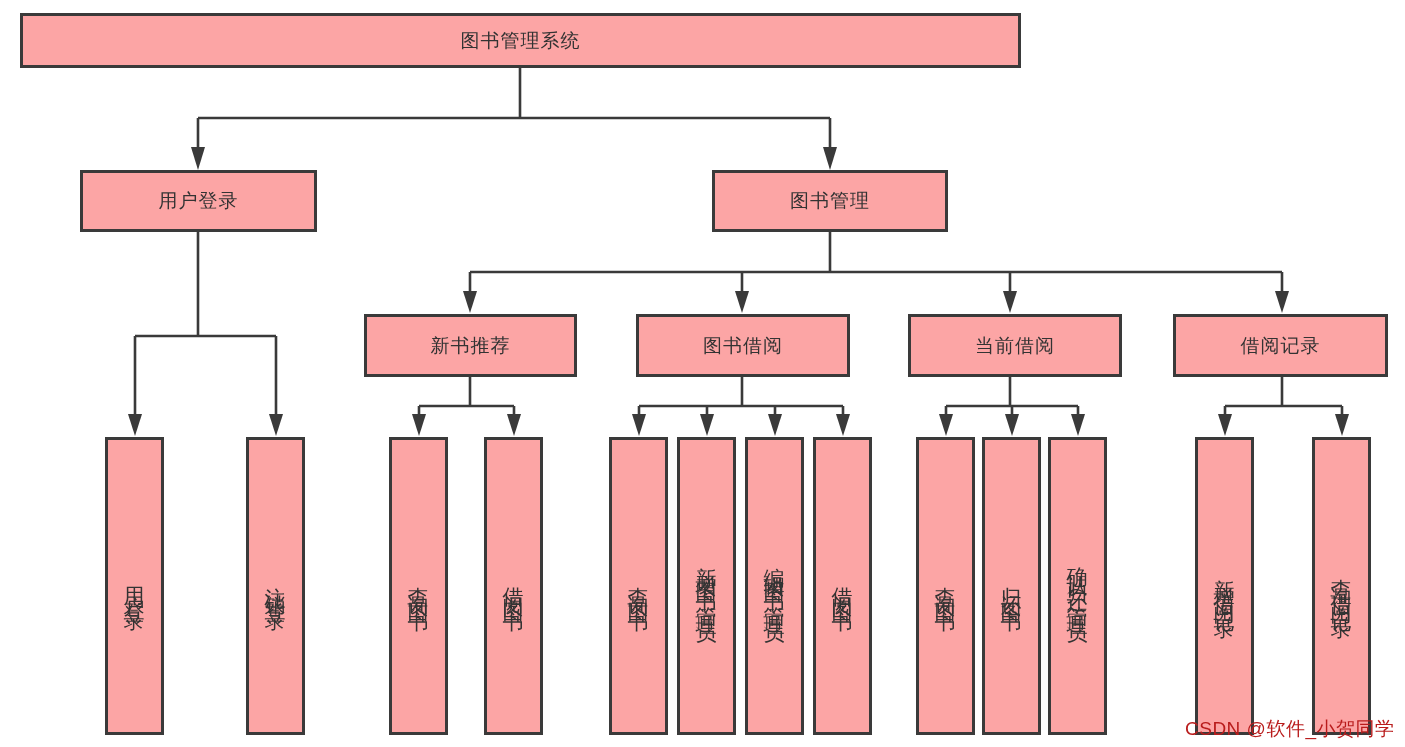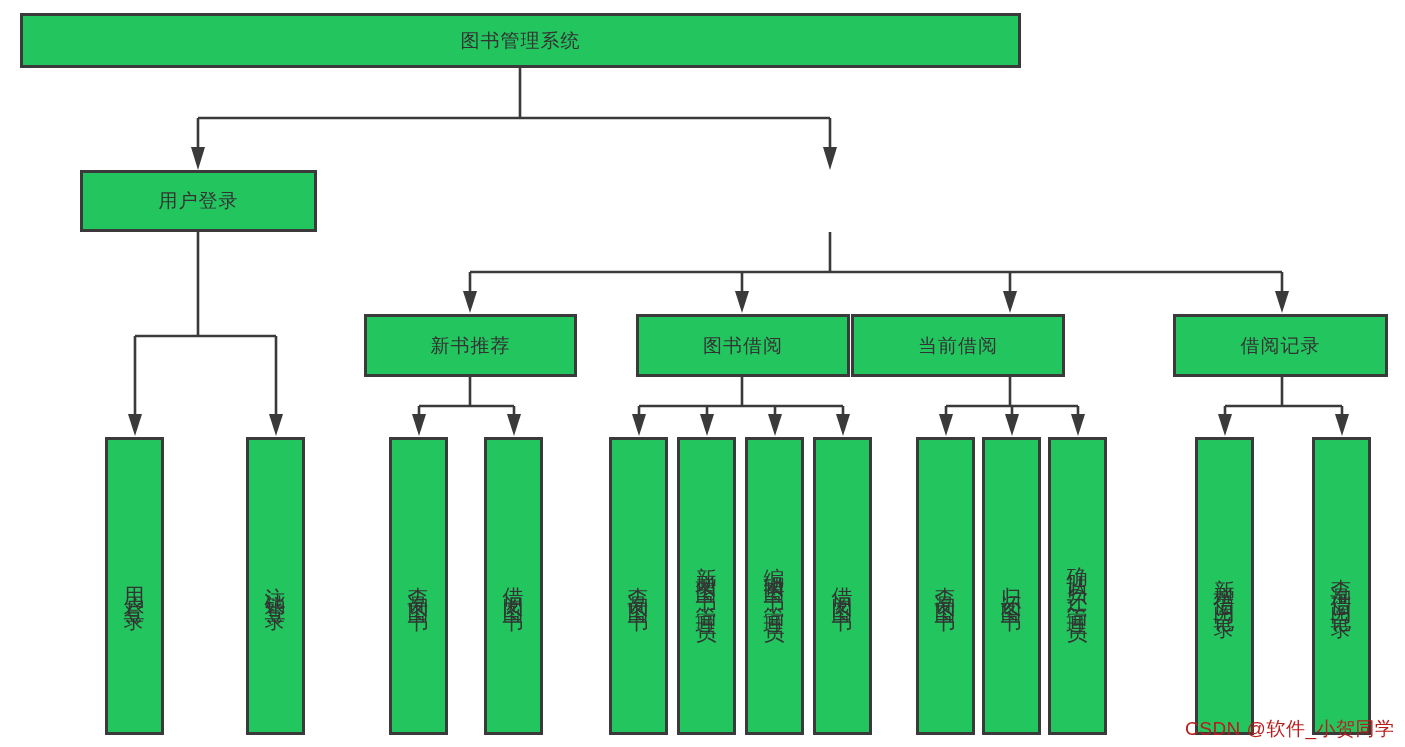--- a/index.html
+++ b/index.html
@@ -16,21 +16,21 @@
     overflow: hidden;
   }
   .wires {
     position: absolute;
     left: 0; top: 0;
     width: 1405px;
     height: 747px;
   }
   .node {
     position: absolute;
-    background: #22c55e;
+    background: #fca5a5;
     border: 3px solid #3a3a3a;
     display: flex;
     align-items: center;
     justify-content: center;
     text-align: center;
   }
   .hlabel {
     font-size: 19px;
     letter-spacing: 1px;
     color: #333333;
@@ -59,21 +59,21 @@
     white-space: nowrap;
     letter-spacing: 0.5px;
   }
   
   .n-root  { left: 20px;  top: 13px;  width: 1001px; height: 55px; }
   .n-login { left: 80px;  top: 170px; width: 237px;  height: 62px; }
   .n-mgmt  { left: 712px; top: 170px; width: 236px;  height: 62px; }
   .l3      { top: 314px; height: 63px; }
   .n-newbook { left: 364px;  width: 213px; }
   .n-borrow  { left: 636px;  width: 214px; }
-  .n-current { left: 851px;  width: 214px; }
+  .n-current { left: 908px;  width: 214px; }
   .n-record  { left: 1173px; width: 215px; }
   .x1  { left: 105px; }
   .x2  { left: 246px; }
   .x3  { left: 389px; }
   .x4  { left: 484px; }
   .x5  { left: 609px; }
   .x6  { left: 677px; }
   .x7  { left: 745px; }
   .x8  { left: 813px; }
   .x9  { left: 916px; }
@@ -127,20 +127,23 @@
     </g>
   </svg>
 
   <div class="node n-root">
     <span class="hlabel">图书管理系统</span>
   </div>
 
   <div class="node n-login">
     <span class="hlabel">用户登录</span>
   </div>
+  <div class="node n-mgmt">
+    <span class="hlabel">图书管理</span>
+  </div>
 
   <div class="node l3 n-newbook">
     <span class="hlabel">新书推荐</span>
   </div>
   <div class="node l3 n-borrow">
     <span class="hlabel">图书借阅</span>
   </div>
   <div class="node l3 n-current">
     <span class="hlabel">当前借阅</span>
   </div>

